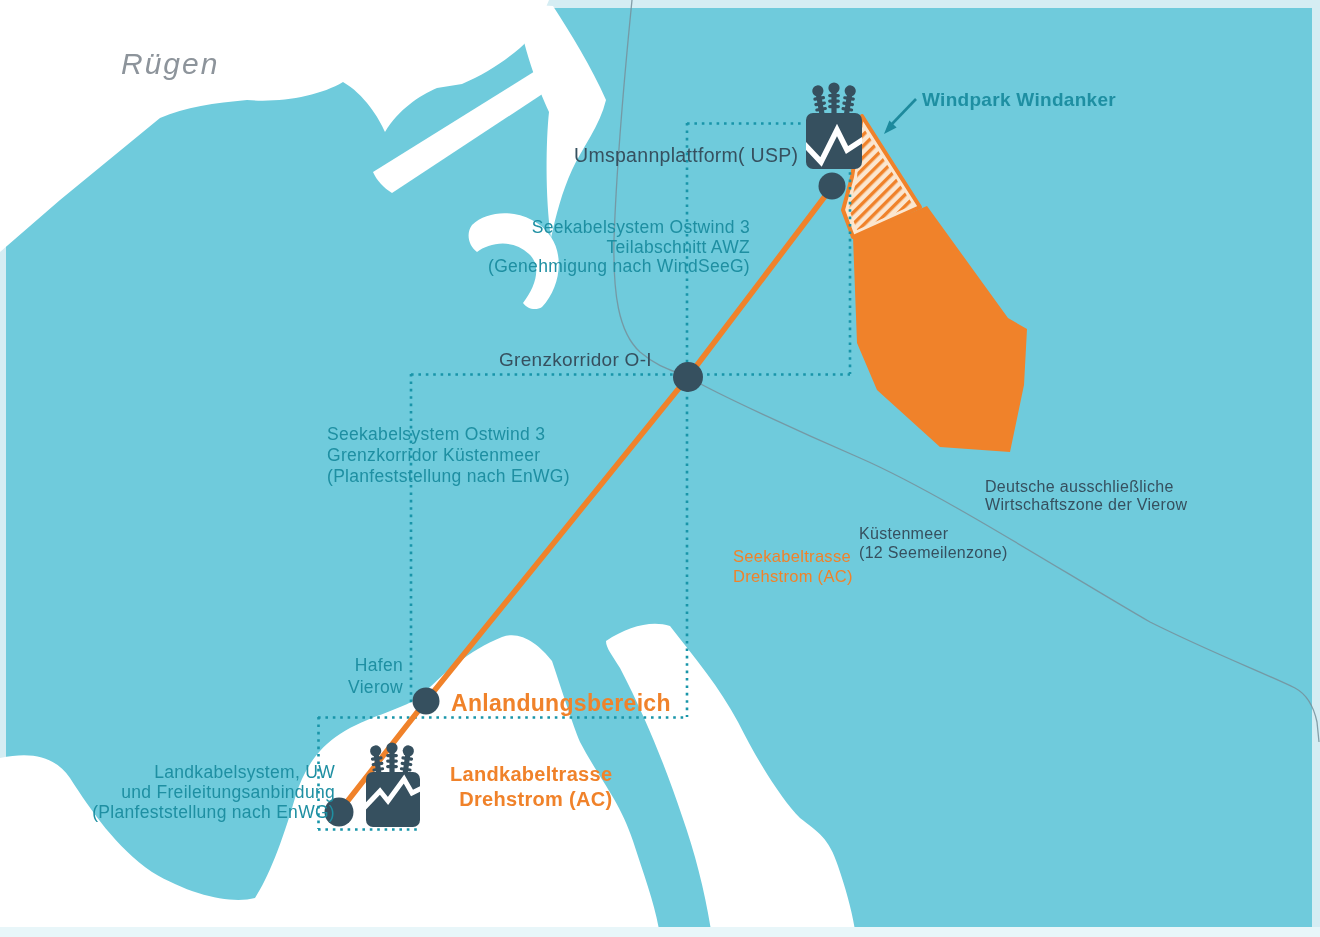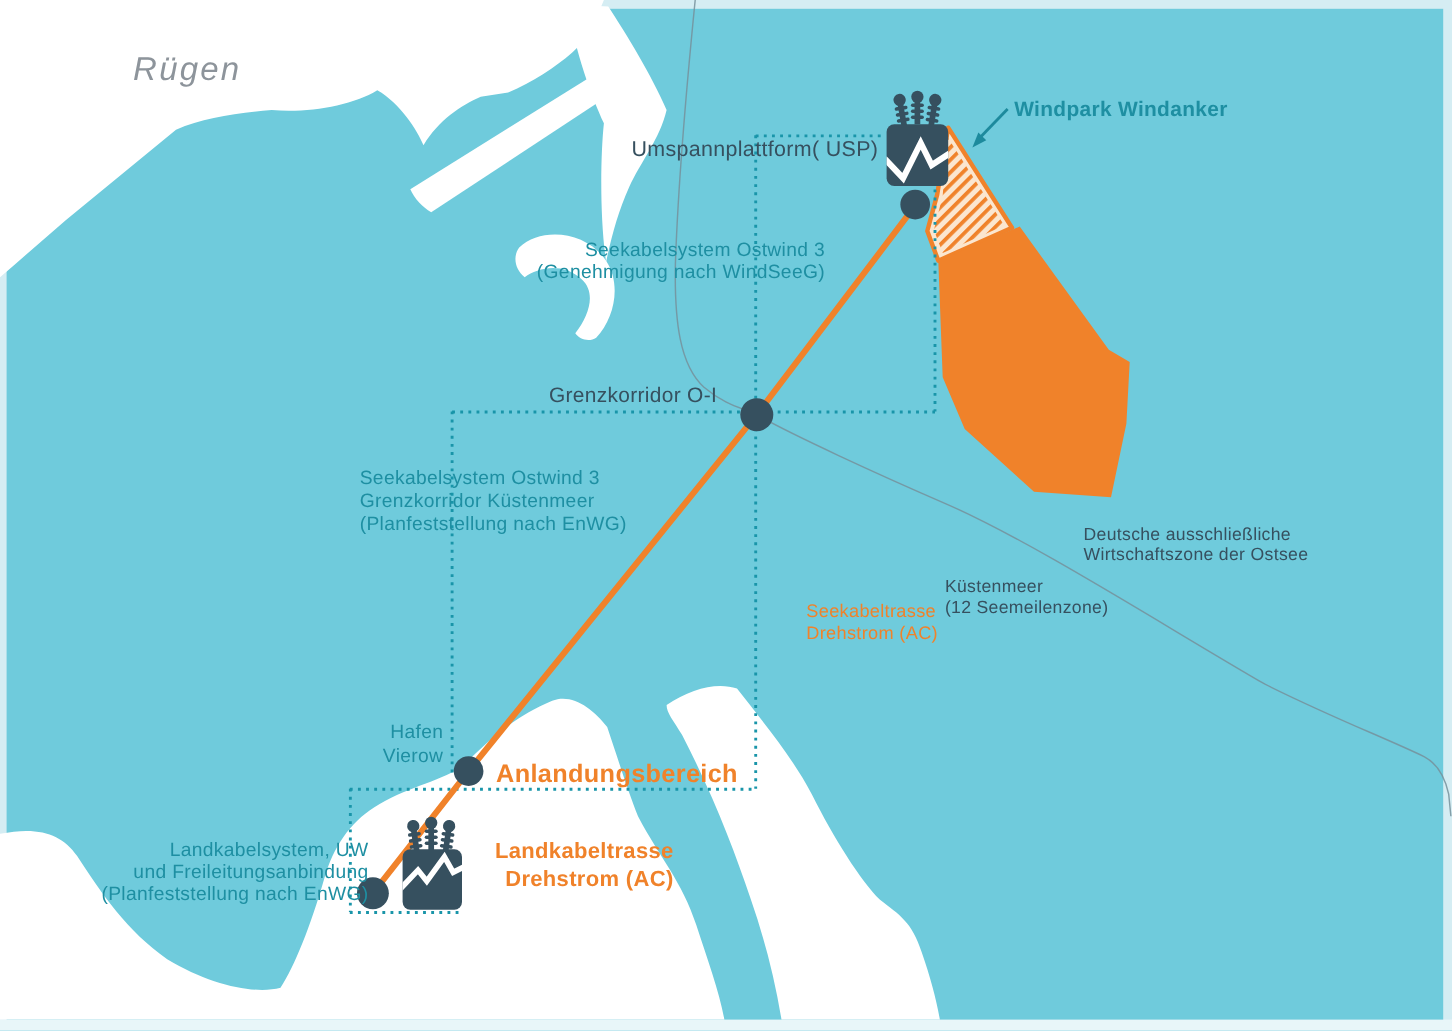--- a/index.html
+++ b/index.html
@@ -12,21 +12,21 @@
   .lbl{position:absolute;letter-spacing:.3px;white-space:nowrap;}
   .lbl span{display:block;}
   .t-teal{color:#1e8fa2;}
   .t-dark{color:#36505f;}
   .t-orange{color:#f0822a;}
   .t-gray{color:#8d949b;}
   .bold{font-weight:700;}
   .ra{text-align:right;}
   .ruegen{left:121px;top:47px;font-size:30px;font-style:italic;letter-spacing:2px;}
   .windpark{left:922px;top:89px;font-size:19px;font-weight:600;}
-  .usp{left:574px;top:125px;font-size:19.5px;}
+  .usp{left:574px;top:144px;font-size:19.5px;}
   .seekabel-awz{right:570px;top:218px;font-size:17.5px;line-height:19.5px;}
   .grenzkorridor{left:499px;top:349px;font-size:19px;}
   .seekabel-kueste{left:327px;top:424px;font-size:17.5px;line-height:21px;}
   .seekabeltrasse{left:733px;top:547px;font-size:16.5px;line-height:19.5px;}
   .kuestenmeer{left:859px;top:524px;font-size:16px;line-height:19px;}
   .eez{left:985px;top:478px;font-size:16px;line-height:17.5px;}
   .hafen{right:917px;top:654px;font-size:17.5px;line-height:22px;}
   .anlandung{left:451px;top:690px;font-size:23px;}
   .landkabelsystem{right:985px;top:762px;font-size:17.5px;line-height:20px;}
   .landkabeltrasse{left:450px;top:762px;font-size:20px;line-height:25px;text-align:right;}
@@ -126,39 +126,40 @@
   </svg>
 
   <div class="lbl ruegen t-gray">Rügen</div>
 
   <div class="lbl windpark t-teal">Windpark Windanker</div>
 
   <div class="lbl usp t-dark">Umspannplattform( USP)</div>
 
   <div class="lbl seekabel-awz t-teal ra">
     <span>Seekabelsystem Ostwind 3</span>
+    <span>Teilabschnitt AWZ</span>
     <span>(Genehmigung nach WindSeeG)</span>
   </div>
 
   <div class="lbl grenzkorridor t-dark">Grenzkorridor O-I</div>
 
   <div class="lbl seekabel-kueste t-teal">
     <span>Seekabelsystem Ostwind 3</span>
     <span>Grenzkorridor Küstenmeer</span>
     <span>(Planfeststellung nach EnWG)</span>
   </div>
 
   <div class="lbl seekabeltrasse t-orange">
     <span>Seekabeltrasse</span>
     <span>Drehstrom (AC)</span>
   </div>
 
   <div class="lbl eez t-dark">
     <span>Deutsche ausschließliche</span>
-    <span>Wirtschaftszone der Ostsee</span>
+    <span>Wirtschaftszone der Vierow</span>
   </div>
 
   <div class="lbl kuestenmeer t-dark">
     <span>Küstenmeer</span>
     <span>(12 Seemeilenzone)</span>
   </div>
 
   <div class="lbl hafen t-teal ra">
     <span>Hafen</span>
     <span>Vierow</span>

